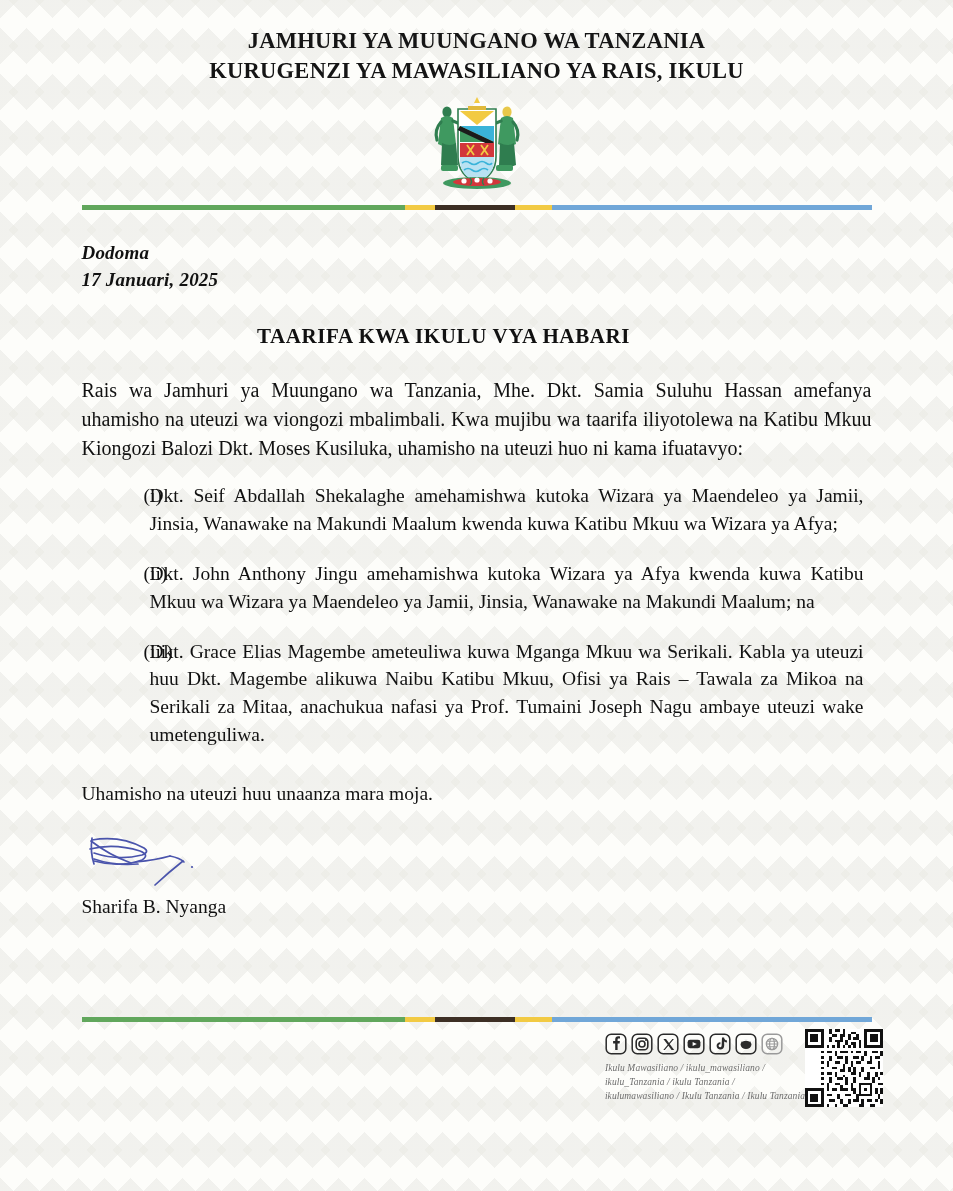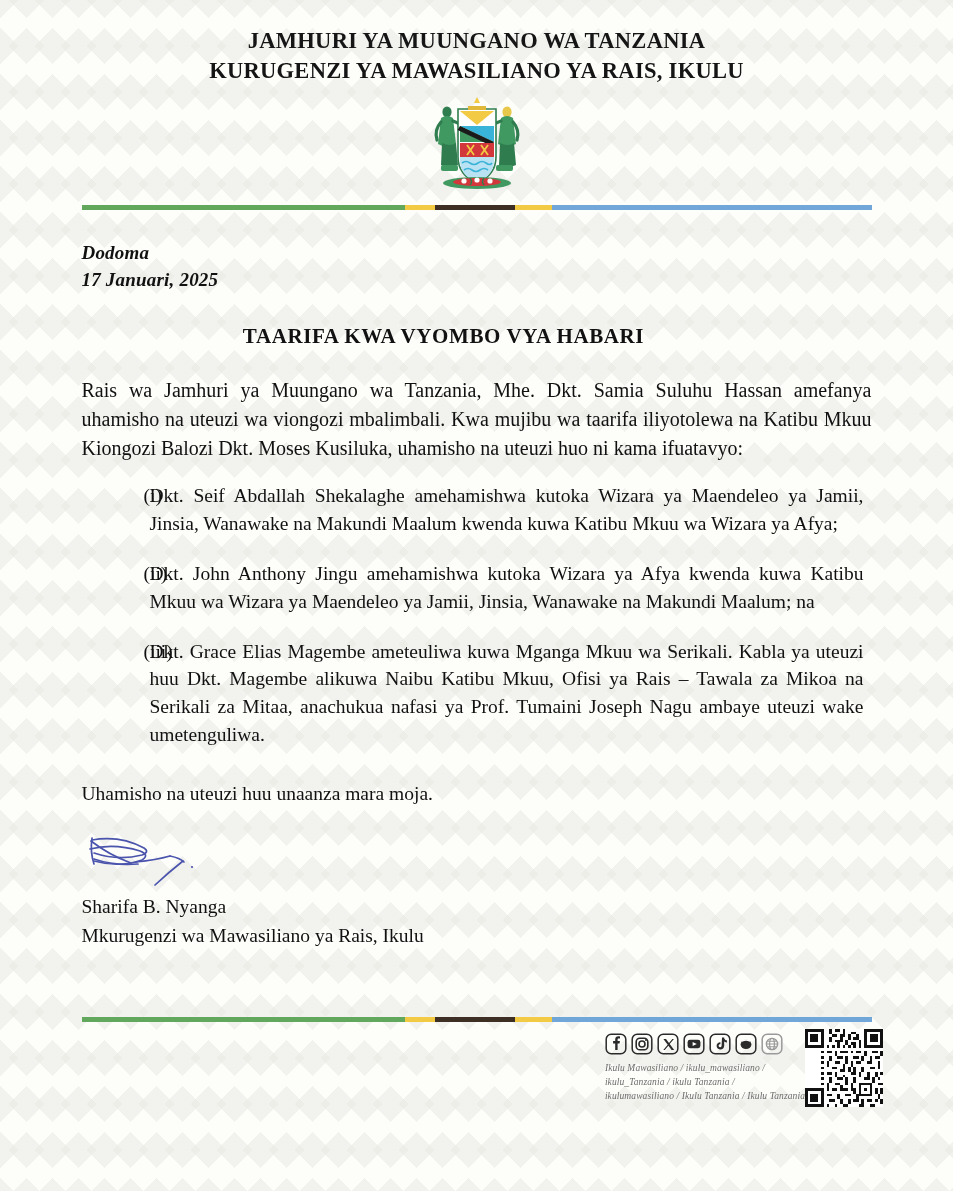--- a/index.html
+++ b/index.html
@@ -241,21 +241,21 @@
     <div class="seg-blue" style="flex:1 1 auto"></div>
   </div>
 
   <div class="content">
 
     <div class="place-date">
       <div>Dodoma</div>
       <div>17 Januari, 2025</div>
     </div>
 
-    <div class="doc-title">TAARIFA KWA VYOMBO VYA HABARI</div>
+    <div class="doc-title">TAARIFA KWA IKULU VYA HABARI</div>
 
     <div class="intro">Rais wa Jamhuri ya Muungano wa Tanzania, Mhe. Dkt. Samia Suluhu Hassan amefanya uhamisho na uteuzi wa viongozi mbalimbali. Kwa mujibu wa taarifa iliyotolewa na Katibu Mkuu Kiongozi Balozi Dkt. Moses Kusiluka, uhamisho na uteuzi huo ni kama ifuatavyo:</div>
 
     <div class="items">
 
       <div class="item">
         <div class="item-num">(i)</div>
         <div class="item-text">Dkt. Seif Abdallah Shekalaghe amehamishwa kutoka Wizara ya Maendeleo ya Jamii, Jinsia, Wanawake na Makundi Maalum kwenda kuwa Katibu Mkuu wa Wizara ya Afya;</div>
       </div>
 
@@ -281,21 +281,20 @@
           <path d="M6 17 q24 -6 50 2 q10 4 2 9 q-22 8 -48 1"></path>
           <path d="M7 9 q18 14 40 22"></path>
           <path d="M10 27 q20 7 44 5"></path>
           <path d="M52 30 q20 -2 34 -6"></path>
           <path d="M86 24 q10 2 14 6"></path>
           <path d="M99 29 q-14 11 -28 24"></path>
           <circle cx="108" cy="35" r="1.1" fill="#4a54ac" stroke="none"></circle>
         </g>
       </svg>
       <div class="sig-name">Sharifa B. Nyanga</div>
-      <div class="sig-name">Mkurugenzi wa Mawasiliano ya Rais, Ikulu</div>
     </div>
 
   </div>
 
   <div class="footer">
 
     <div class="footer-rule-wrap">
       <div class="flag-rule bottom">
         <div class="seg-green" style="flex:0 0 323px"></div>
         <div class="seg-yellow" style="flex:0 0 30px"></div>

